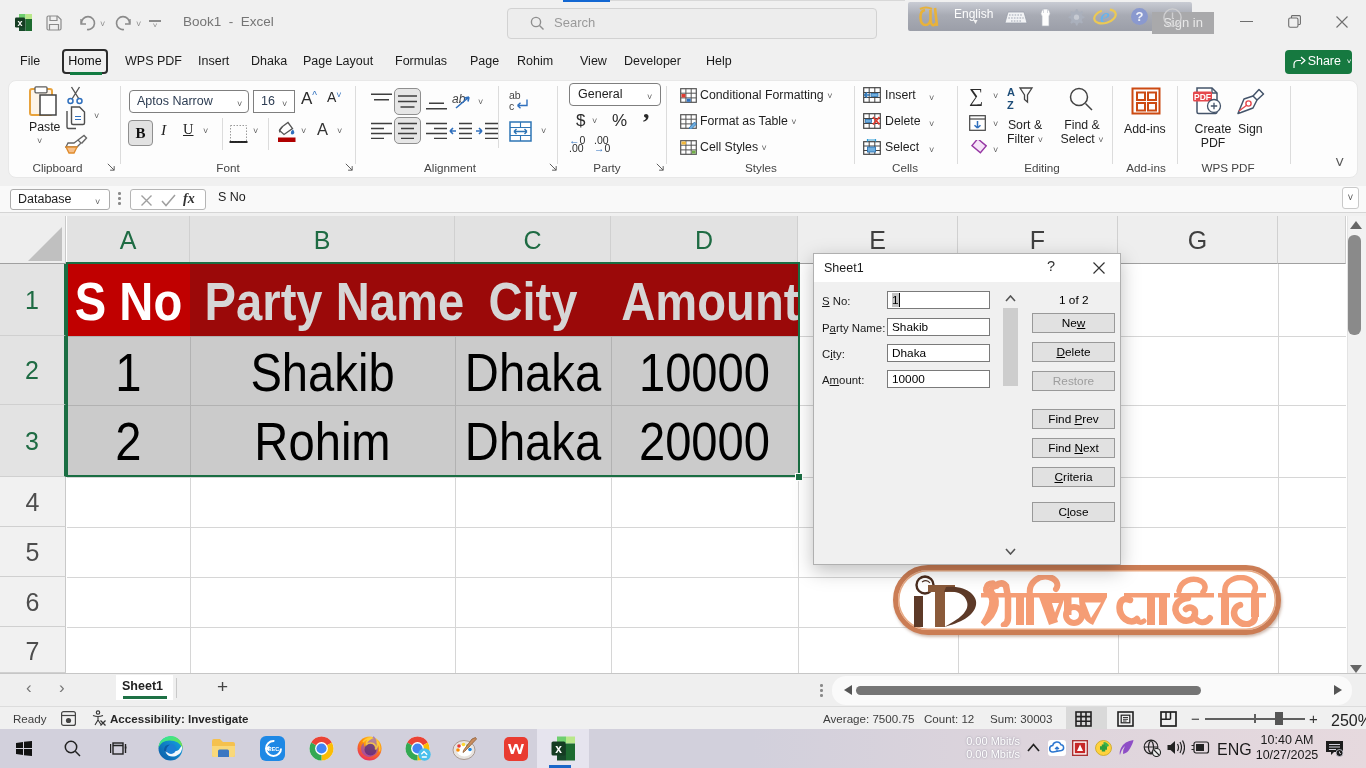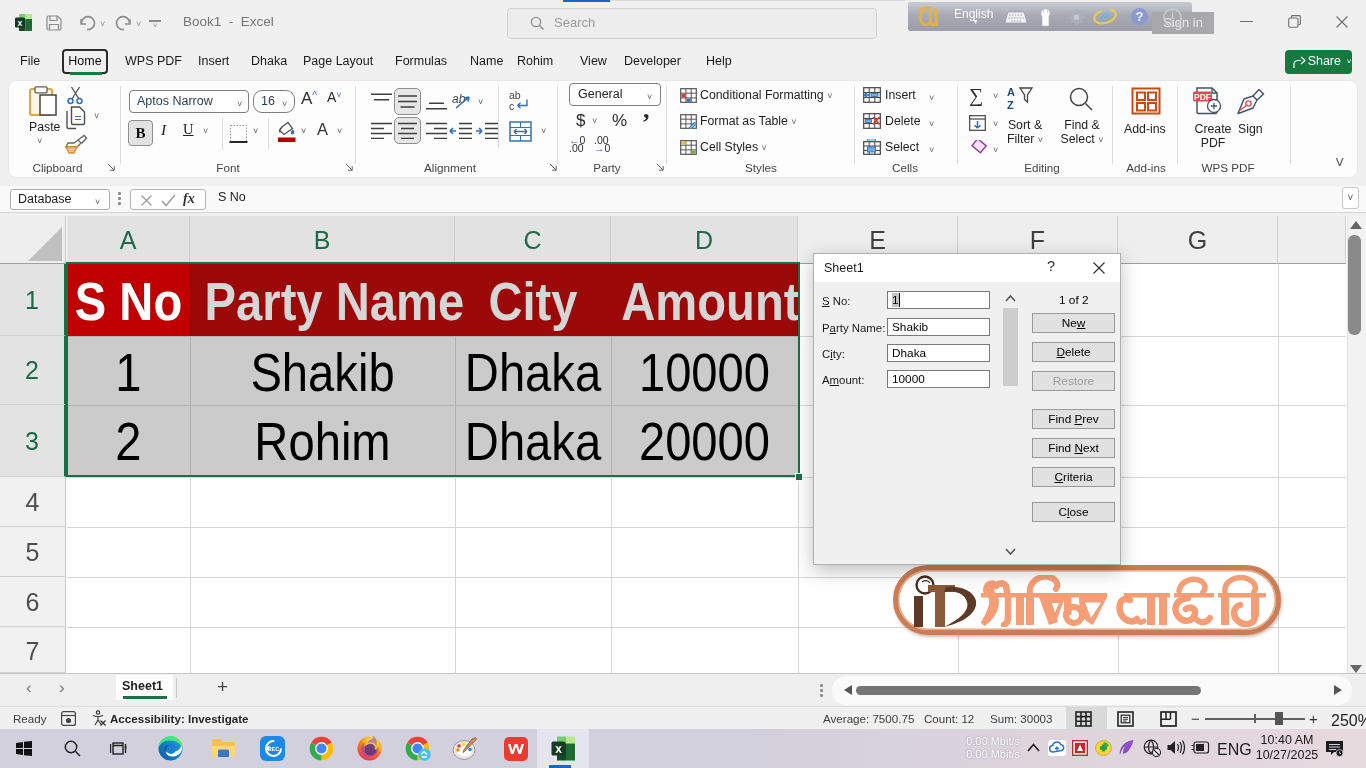--- a/index.html
+++ b/index.html
@@ -145,21 +145,21 @@
   </div>
   <div id="menurow">
     <div class="mtab" style="left:20px;">File</div>
     <div id="hometab">Home</div>
     <div id="homeline"></div>
     <div class="mtab" style="left:125px;">WPS PDF</div>
     <div class="mtab" style="left:198px;">Insert</div>
     <div class="mtab" style="left:251px;">Dhaka</div>
     <div class="mtab" style="left:303px;">Page Layout</div>
     <div class="mtab" style="left:395px;">Formulas</div>
-    <div class="mtab" style="left:470px;">Name</div>
+    <div class="mtab" style="left:470px;">Page</div>
     <div class="mtab" style="left:517px;">Rohim</div>
     <div class="mtab" style="left:580px;">View</div>
     <div class="mtab" style="left:624px;">Developer</div>
     <div class="mtab" style="left:706px;">Help</div>
     <div id="sharebtn">
       <svg class="abs" style="left:8px;top:5px;" width="14" height="14" viewBox="0 0 14 14" fill="none" stroke="#fff" stroke-width="1.2">
           <path d="M1 13 L1 9 A4 4 0 0 1 5 5.5 L8 5.5"></path>
           <path d="M8 2 L12 5.5 L8 9" stroke-linejoin="round"></path>
         </svg>
       <span style="margin-left:22px;">Share</span>
@@ -201,21 +201,21 @@
       <path d="M2 13 L13 13 L17 9 L14 6 L10 9 L4 9 Z" fill="#fff" stroke="#666" stroke-width="1.3"></path>
       <path d="M2 13 L13 13 L10 19 L5 19 Z" fill="#f6c08a" stroke="#e08c2d" stroke-width="1.4"></path>
     </svg>
     <div class="glabel" style="left:20px;width:75px;">Clipboard</div>
     <svg class="launch" style="left:106px;" width="11" height="11" viewBox="0 0 11 11" fill="none" stroke="#5f5f5f" stroke-width="1.1">
         <path d="M1 3 L1 1 L3 1 M8 1 L10 1 L10 3 M10 8 L10 10 L8 10 M3 10 L1 10 L1 8" opacity="0.0"></path>
         <path d="M2 2 L9 9 M9 4.5 L9 9 L4.5 9"></path>
       </svg>
 
     <div class="abs" style="left:129px;top:12px;width:120px;height:23px;background:#fff;border:1px solid #7f7f7f;border-radius:4px;font-size:12.5px;color:#2d3d53;line-height:21px;padding-left:7px;">Aptos Narrow<span class="abs chev" style="left:107px;top:3px;font-size:9px;">˅</span></div>
-    <div class="abs" style="left:253px;top:12px;width:42px;height:23px;background:#fff;border:1px solid #7f7f7f;border-radius:9px;font-size:12.5px;color:#2d3d53;line-height:21px;padding-left:7px;">16<span class="abs chev" style="left:28px;top:3px;font-size:9px;">˅</span></div>
+    <div class="abs" style="left:253px;top:12px;width:42px;height:23px;background:#fff;border:1px solid #7f7f7f;border-radius:0;font-size:12.5px;color:#2d3d53;line-height:21px;padding-left:7px;">16<span class="abs chev" style="left:28px;top:3px;font-size:9px;">˅</span></div>
     <div class="abs" style="left:301px;top:11px;font-size:17px;color:#2b2b2b;">A<span style="position:relative;top:-5px;left:0px;font-size:10px;color:#2f6fbd;">^</span></div>
     <div class="abs" style="left:327px;top:11px;font-size:14px;color:#2b2b2b;">A<span style="position:relative;top:-4px;left:0px;font-size:9px;color:#2f6fbd;">˅</span></div>
     <div class="abs" style="left:128px;top:42px;width:25px;height:26px;background:#e2e2e2;border:1px solid #8f8f8f;border-radius:4px;text-align:center;font-weight:bold;font-size:15px;color:#111;line-height:24px;font-family:'Liberation Serif';">B</div>
     <div class="abs" style="left:161px;top:43px;font-size:15.5px;font-style:italic;color:#222;font-family:'Liberation Serif';">I</div>
     <div class="abs" style="left:183px;top:43px;font-size:14.5px;color:#222;text-decoration:underline;font-family:'Liberation Serif';">U</div>
     <div class="abs chev" style="left:203px;top:48px;font-size:9px;">˅</div>
     <div class="gsep" style="left:222px;top:40px;height:32px;"></div>
     <svg class="abs" style="left:229px;top:46px;" width="19" height="19" viewBox="0 0 19 19">
       <rect x="1.5" y="1.5" width="16" height="16" fill="none" stroke="#9a9a9a" stroke-width="1" stroke-dasharray="1.5 1.5"></rect>
       <path d="M0.5 18 L18.5 18" stroke="#111" stroke-width="1.8"></path>

